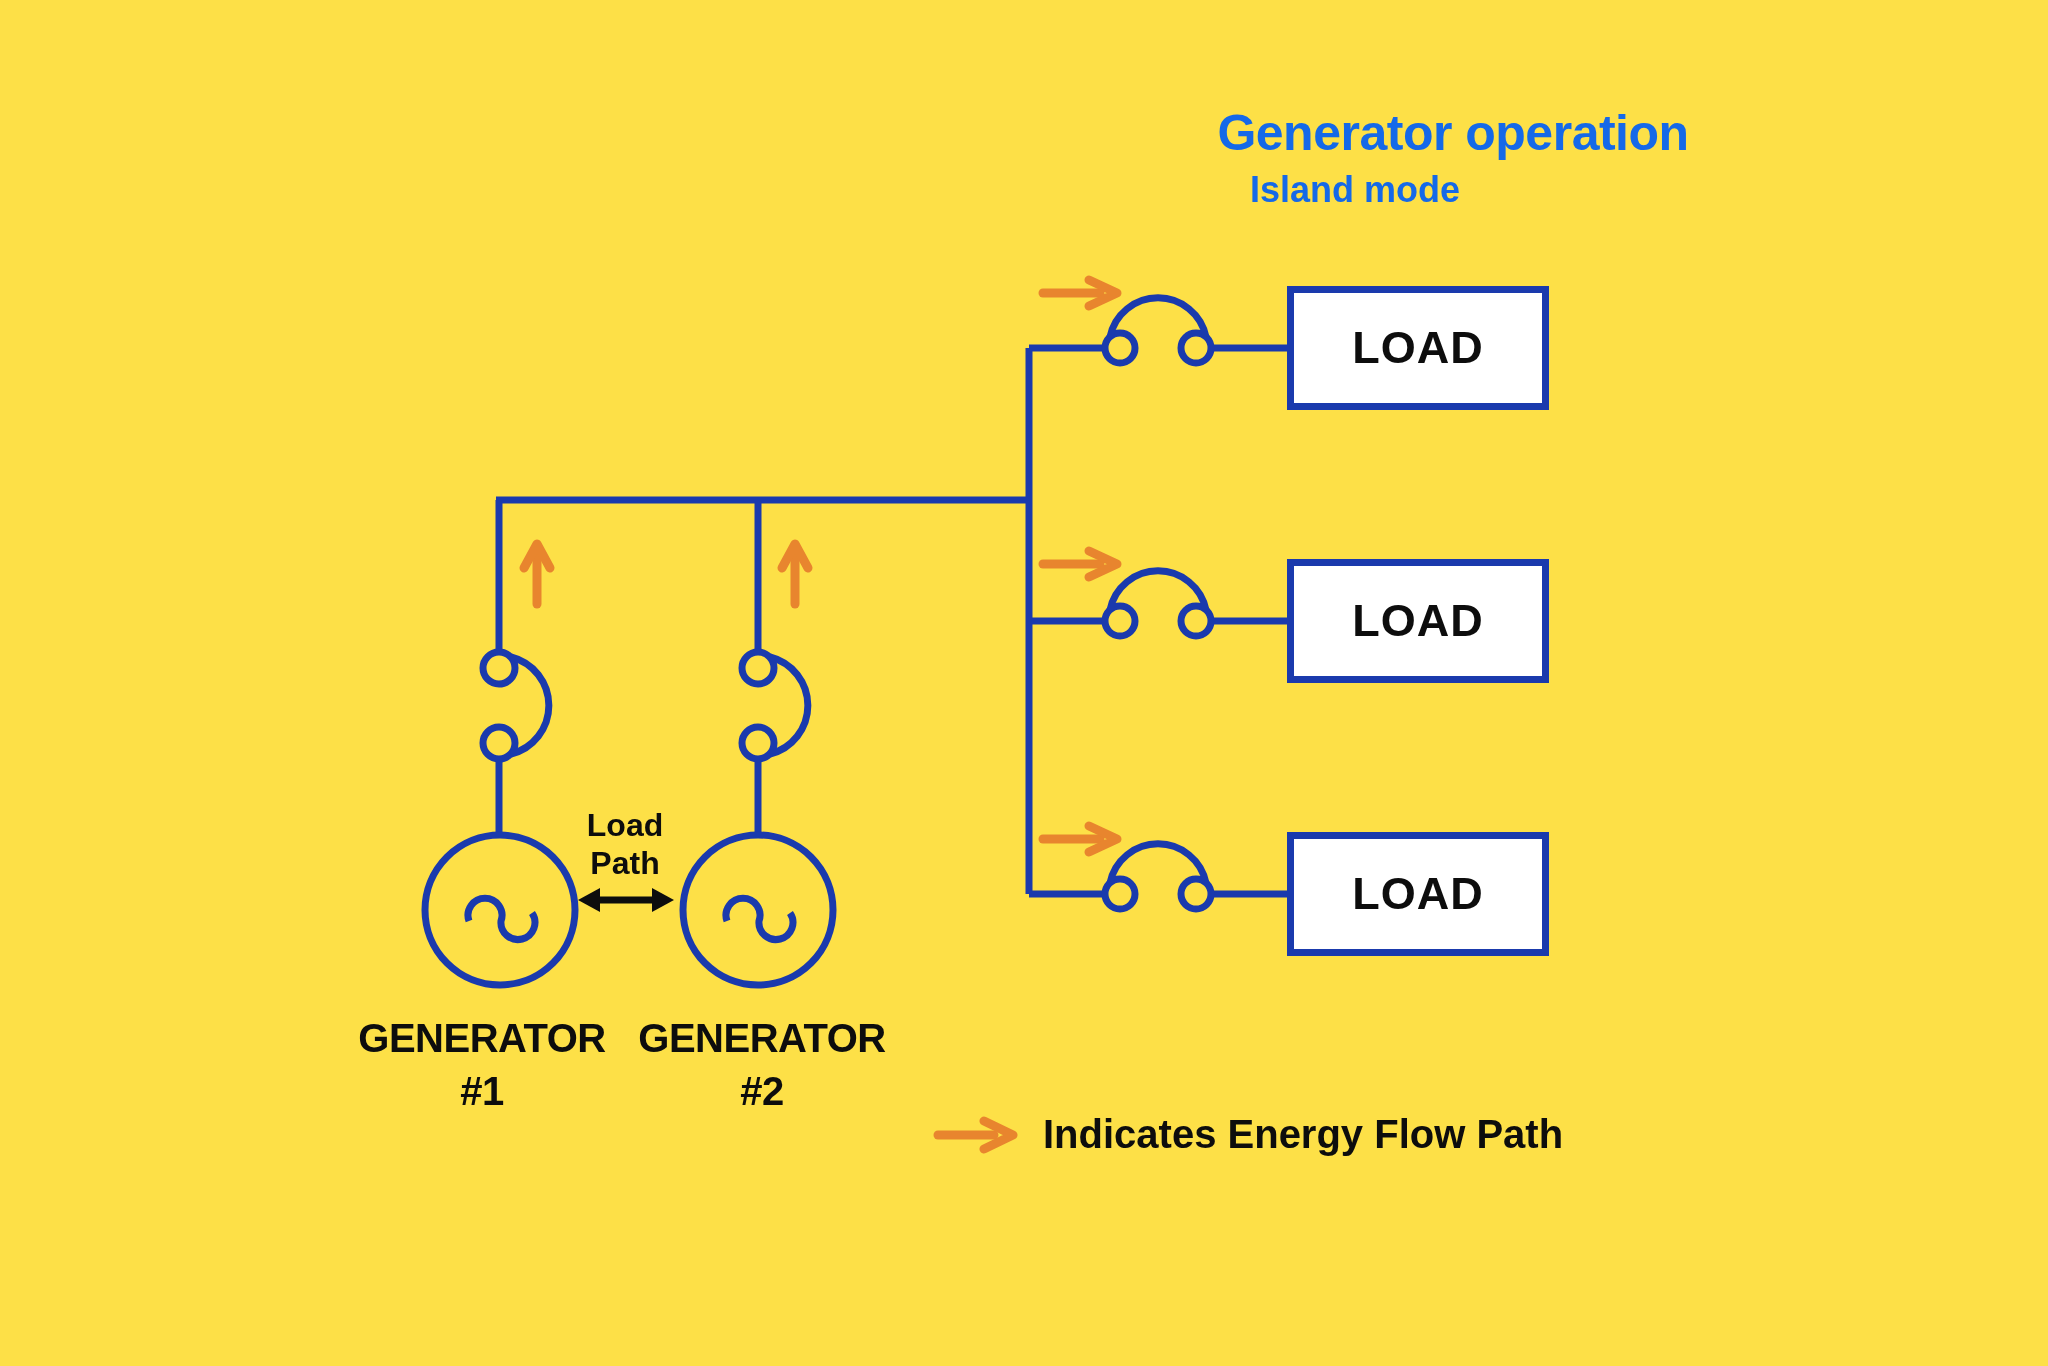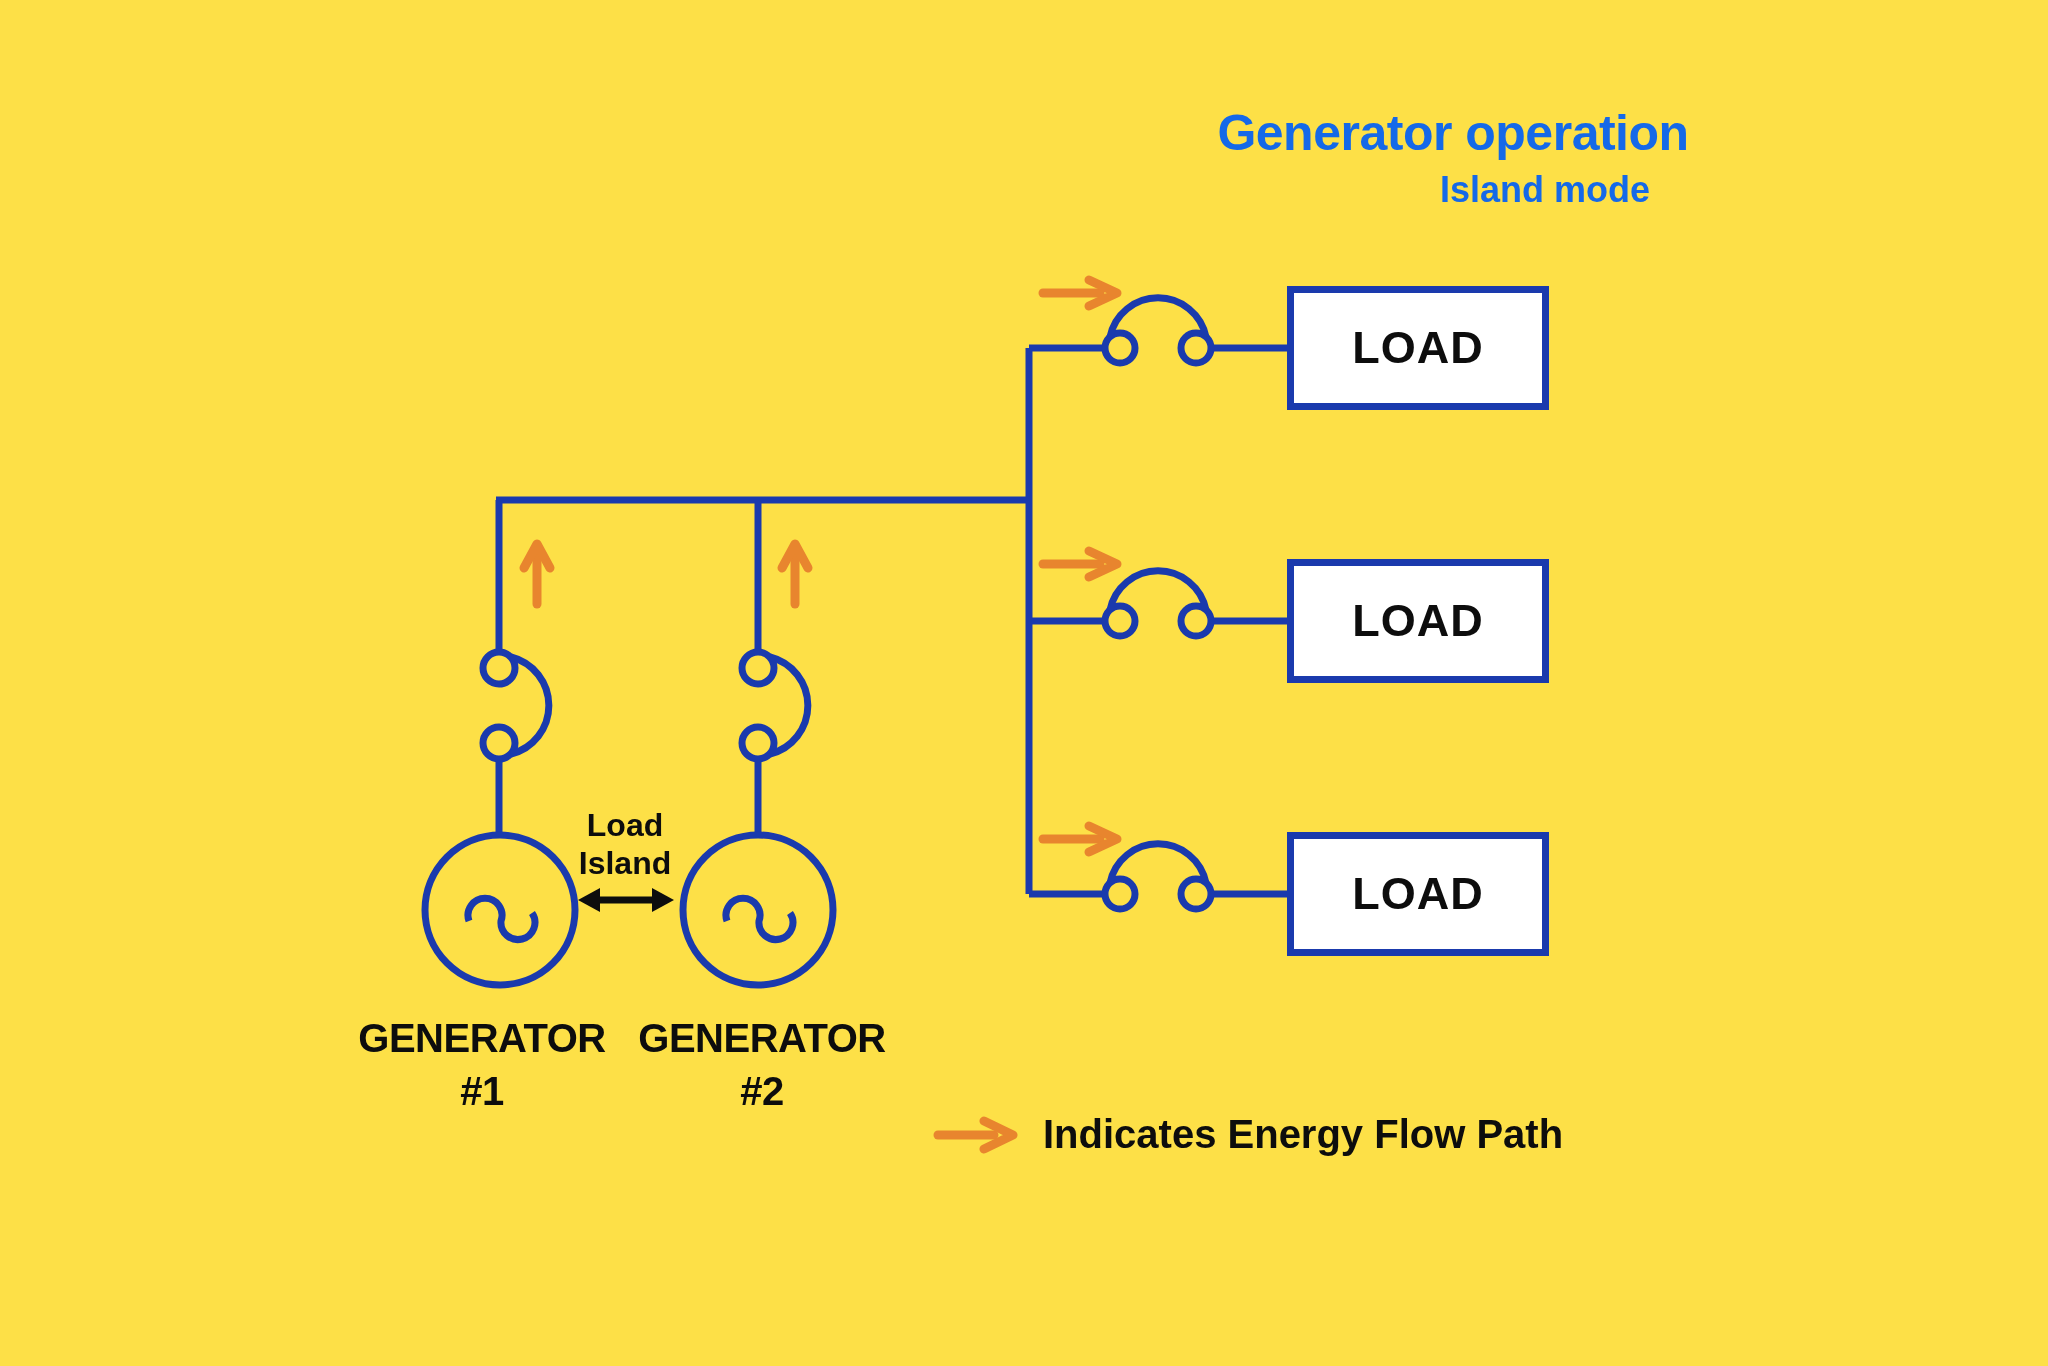--- a/index.html
+++ b/index.html
@@ -15,21 +15,21 @@
   svg{position:absolute;left:0;top:0;}
 
   .title{
     left:1153px;top:104px;width:600px;
     text-align:center;
     font-size:50px;font-weight:bold;
     color:#1569e8;letter-spacing:-0.5px;
   }
   .subtitle{
     left:1250px;top:169px;width:400px;
-    text-align:right;
+    text-align:left;
     font-size:36px;font-weight:bold;
     color:#1569e8;
   }
   .load-box{
     left:1287px;width:262px;height:124px;
     border:7px solid #1a3aad;
     box-sizing:border-box;
     display:flex;align-items:center;justify-content:center;
     background:#ffffff;
   }
@@ -165,20 +165,20 @@
     <span>GENERATOR</span>
     <span>#1</span>
   </div>
   <div class="abs gen-label" style="left:612px;">
     <span>GENERATOR</span>
     <span>#2</span>
   </div>
 
   <div class="abs load-share">
     <span>Load</span>
-    <span>Island</span>
+    <span>Path</span>
   </div>
 
   <div class="abs legend-text">
     <span>Indicates Energy Flow Path</span>
   </div>
 
 </div>
 
 </body></html>

